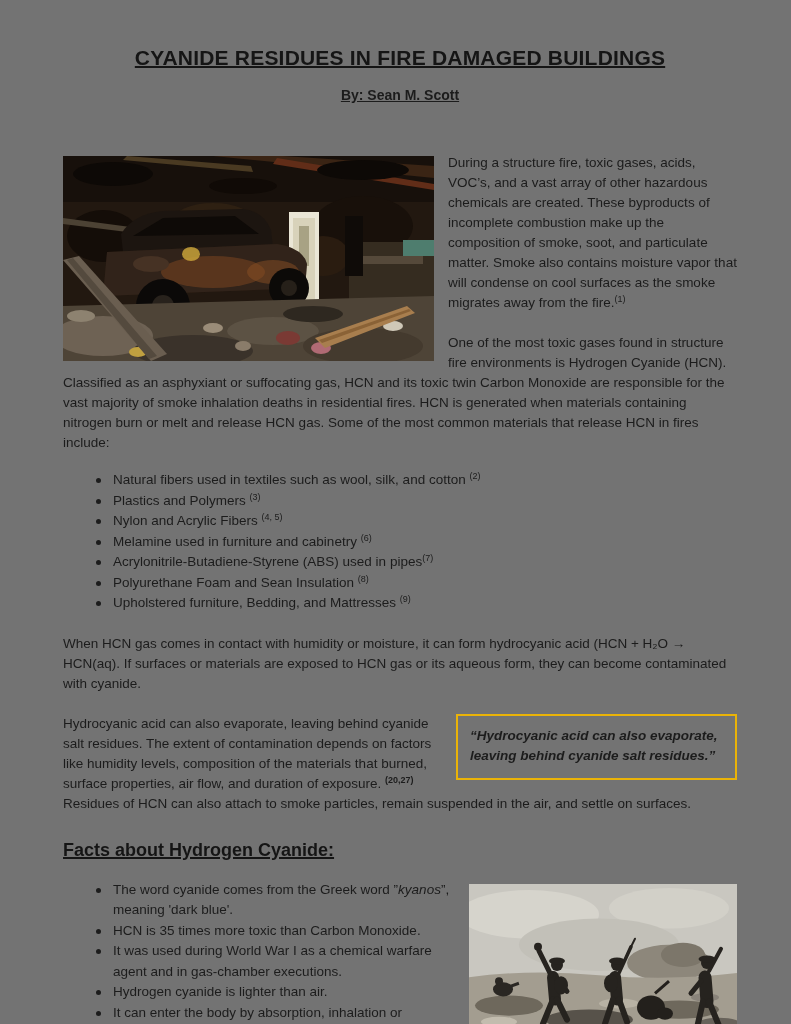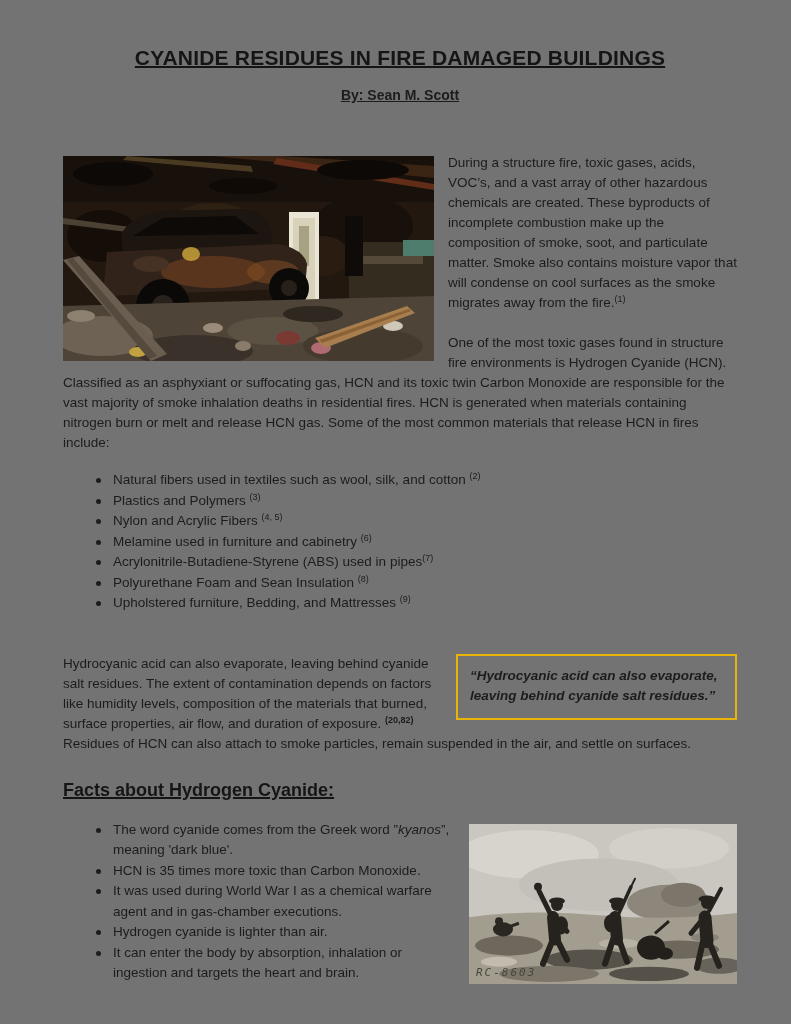--- a/index.html
+++ b/index.html
@@ -142,26 +142,27 @@
       <li><span>Plastics and Polymers </span><span class="sup">(3)</span></li>
       <li><span>Nylon and Acrylic Fibers </span><span class="sup">(4, 5)</span></li>
       <li><span>Melamine used in furniture and cabinetry </span><span class="sup">(6)</span></li>
       <li><span>Acrylonitrile-Butadiene-Styrene (ABS) used in pipes</span><span class="sup">(7)</span></li>
       <li><span>Polyurethane Foam and Sean Insulation </span><span class="sup">(8)</span></li>
       <li><span>Upholstered furniture, Bedding, and Mattresses </span><span class="sup">(9)</span></li>
     </ul>
 
     <div class="sect-gap"></div>
 
+    <p class="para">When HCN gas comes in contact with humidity or moisture, it can form hydrocyanic acid (HCN + H₂O → HCN(aq). If surfaces or materials are exposed to HCN gas or its aqueous form, they can become contaminated with cyanide.</p>
 
     <div class="evap-block">
       <div class="quote-box">
         <span>“Hydrocyanic acid can also evaporate, leaving behind cyanide salt residues.”</span>
       </div>
-      <p class="para tight"><span>Hydrocyanic acid can also evaporate, leaving behind cyanide salt residues. The extent of contamination depends on factors like humidity levels, composition of the materials that burned, surface properties, air flow, and duration of exposure. </span><span class="sup bold">(20,82)</span></p>
+      <p class="para tight"><span>Hydrocyanic acid can also evaporate, leaving behind cyanide salt residues. The extent of contamination depends on factors like humidity levels, composition of the materials that burned, surface properties, air flow, and duration of exposure. </span><span class="sup bold">(20,27)</span></p>
       <p class="para tight">Residues of HCN can also attach to smoke particles, remain suspended in the air, and settle on surfaces.</p>
     </div>
 
     <div class="clear"></div>
 
     <div class="facts-heading">Facts about Hydrogen Cyanide:</div>
 
     <div class="facts-block">
       <div class="photo-war">
         <svg viewBox="0 0 268 158" preserveAspectRatio="none">

